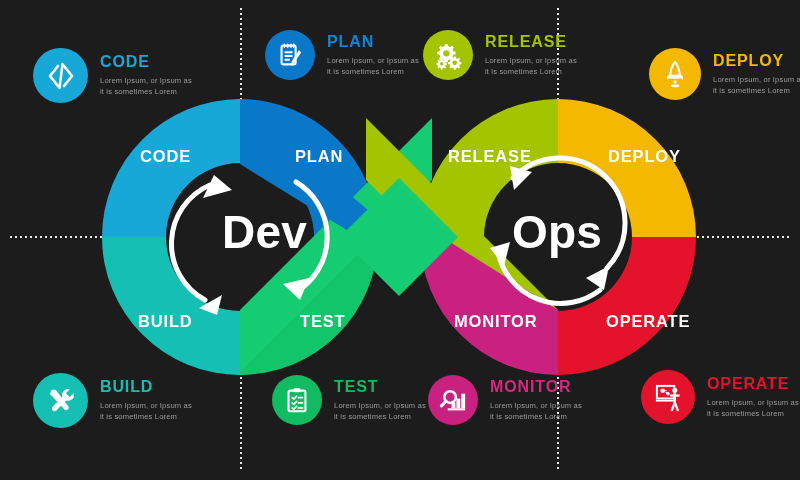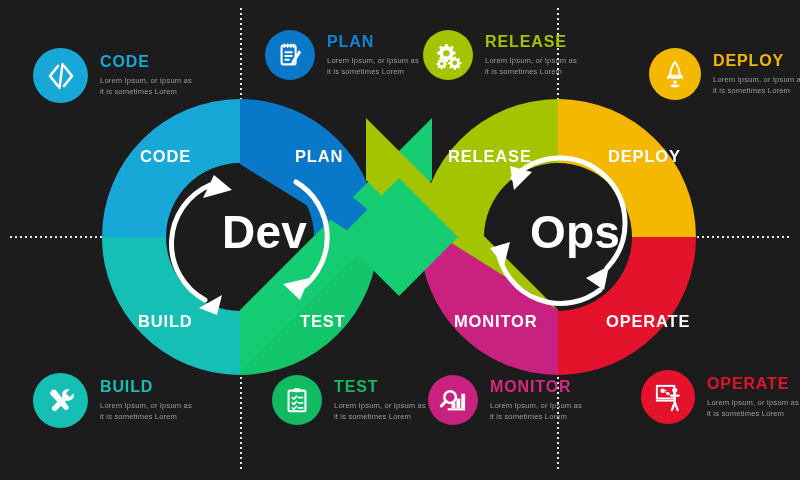--- a/index.html
+++ b/index.html
@@ -135,21 +135,21 @@
   <div class="seg-label" style="left:140px;top:148px;">CODE</div>
   <div class="seg-label" style="left:295px;top:148px;">PLAN</div>
   <div class="seg-label" style="left:138px;top:313px;">BUILD</div>
   <div class="seg-label" style="left:300px;top:313px;">TEST</div>
   <div class="seg-label" style="left:448px;top:148px;">RELEASE</div>
   <div class="seg-label" style="left:608px;top:148px;">DEPLOY</div>
   <div class="seg-label" style="left:454px;top:313px;">MONITOR</div>
   <div class="seg-label" style="left:606px;top:313px;">OPERATE</div>
 
   <div class="core-word" style="left:205px;top:209px;margin-left:17px;">Dev</div>
-  <div class="core-word" style="left:530px;top:209px;">Ops</div>
+  <div class="core-word" style="left:512px;top:209px;">Ops</div>
 
   <div class="card" style="left:33px;top:48px;">
     <div class="badge" style="width:55px;height:55px;background:#18a8d8;">
       <svg width="32" height="32" viewBox="0 0 32 32">
         <path d="M13 6 L5 16 L13 26" fill="none" stroke="#fff" stroke-width="2.6" stroke-linecap="round" stroke-linejoin="round"></path>
         <path d="M19 6 L27 16 L19 26" fill="none" stroke="#fff" stroke-width="2.6" stroke-linecap="round" stroke-linejoin="round"></path>
         <path d="M17.5 4 L14.5 28" fill="none" stroke="#fff" stroke-width="2.4" stroke-linecap="round"></path>
       </svg>
     </div>
     <div class="card-text">

